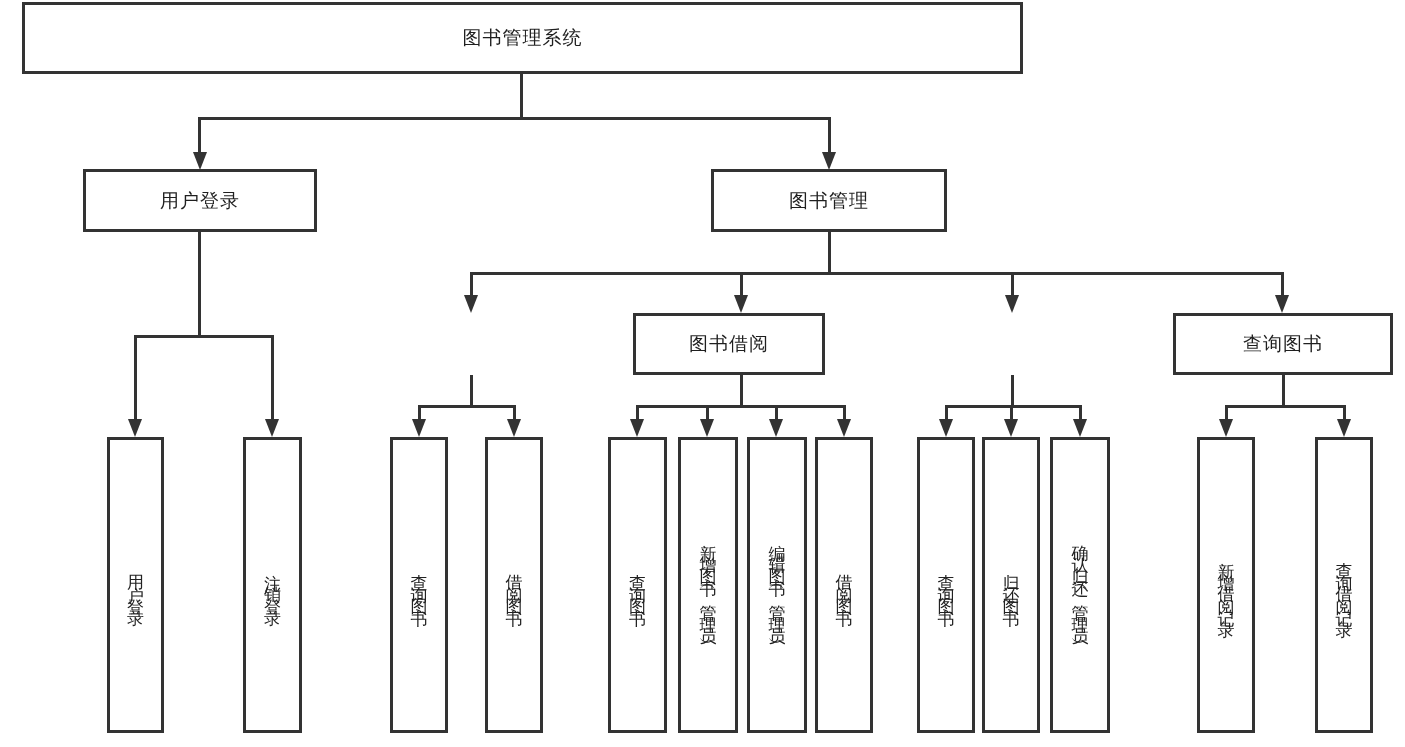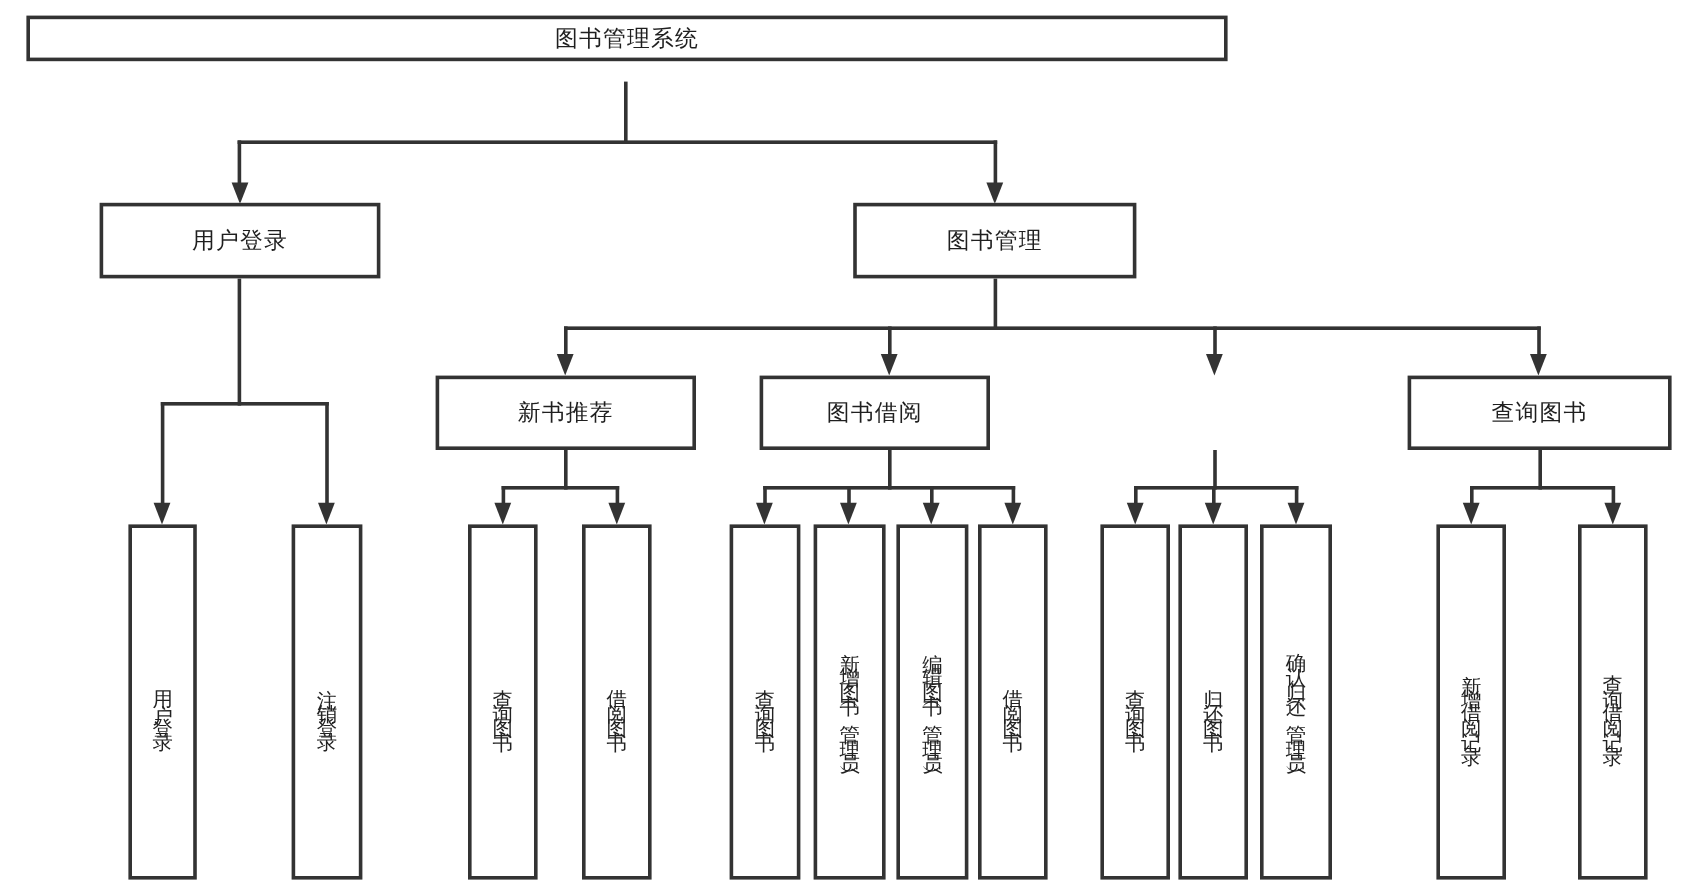--- a/index.html
+++ b/index.html
@@ -37,34 +37,31 @@
     position:absolute;left:1155px;top:715px;z-index:3;
     color:#c6c6c6;font-size:20px;letter-spacing:0.5px;opacity:0.9;
     white-space:nowrap;
   }
 </style>
 </head>
 <body>
 
 <div class="stage">
 
-  <div class="hbox" style="left:22px;top:13px;width:1001px;height:38px">
+  <div class="hbox" style="left:22px;top:2px;width:1001px;height:72px">
     <span>图书管理系统</span>
   </div>
 
   <div class="hbox" style="left:83px;top:169px;width:234px;height:63px">
     <span>用户登录</span>
   </div>
   <div class="hbox" style="left:711px;top:169px;width:236px;height:63px">
     <span>图书管理</span>
   </div>
 
-  <div class="hbox" style="left:363px;top:313px;width:217px;height:62px">
-    <span>新书推荐</span>
-  </div>
   <div class="hbox" style="left:633px;top:313px;width:192px;height:62px">
     <span>图书借阅</span>
   </div>
   <div class="hbox" style="left:1173px;top:313px;width:220px;height:62px">
     <span>查询图书</span>
   </div>
 
   <div class="leaf" style="left:107px;width:57px">
     <span class="vtext">用户登录</span>
   </div>

